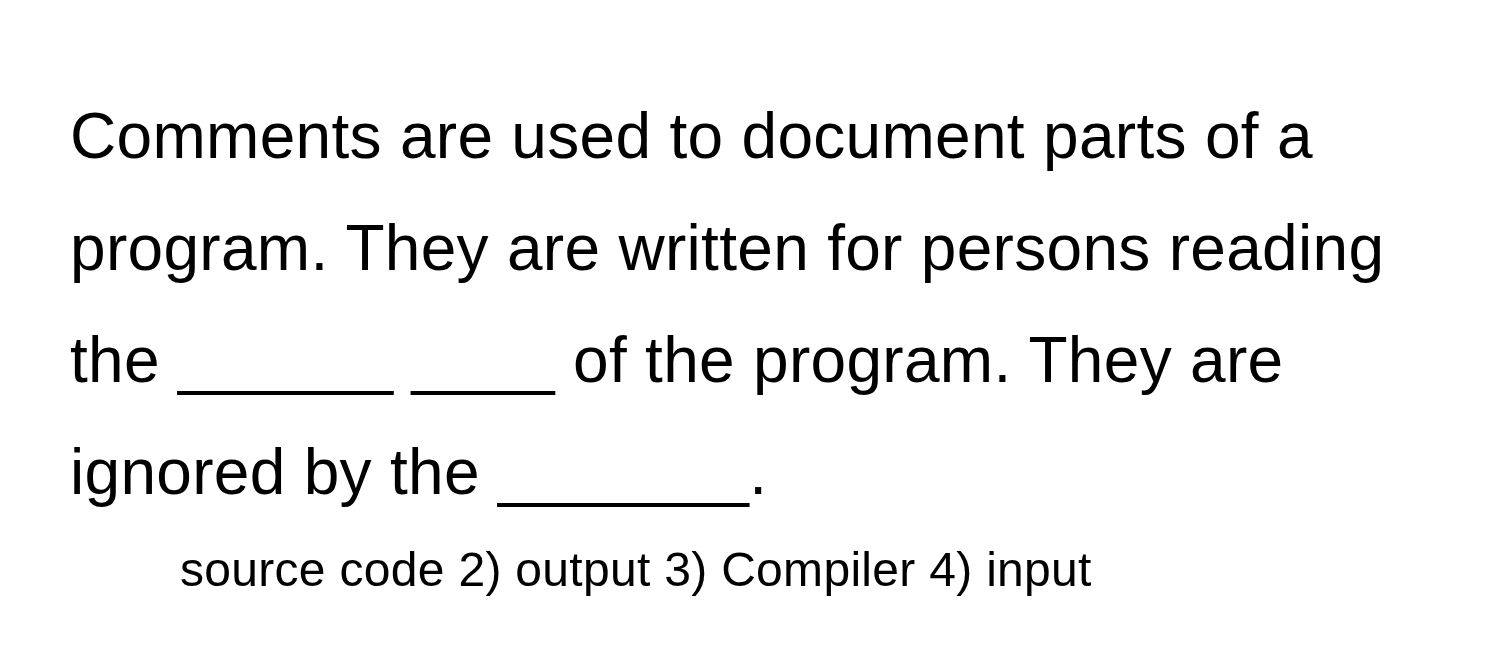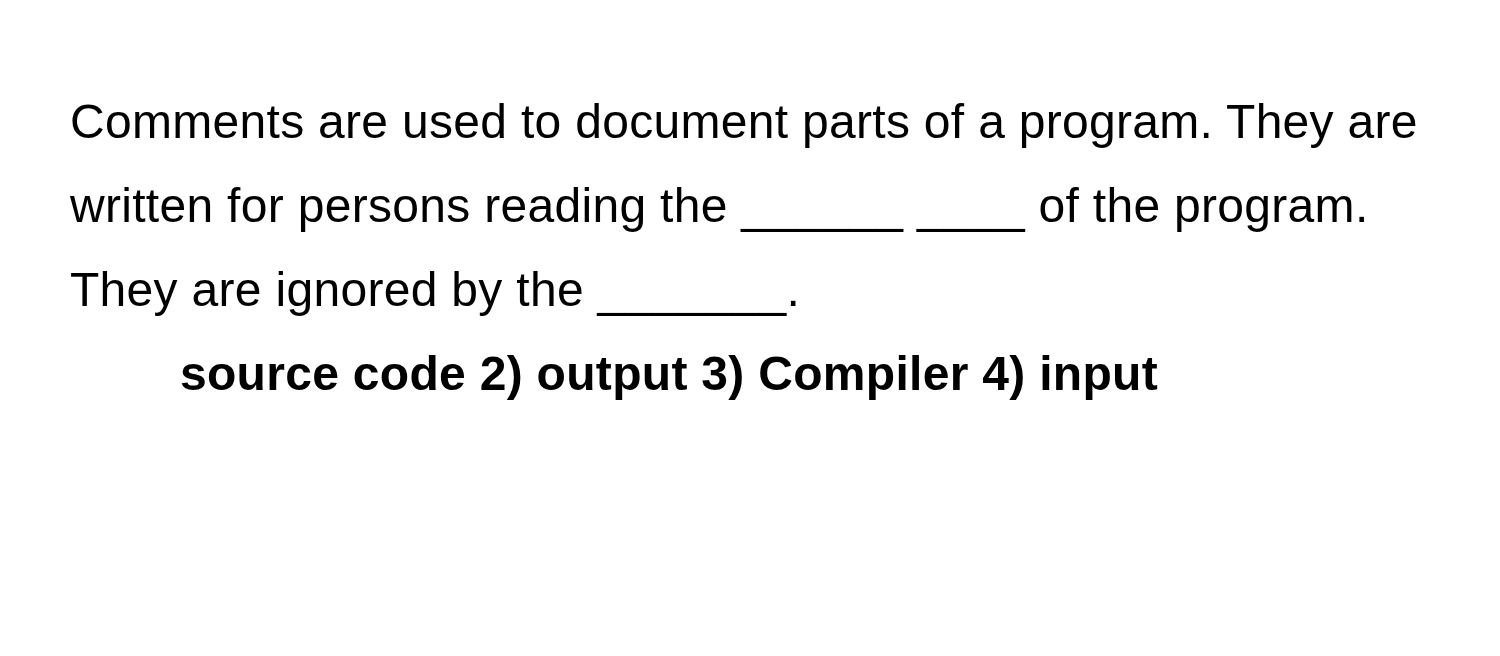--- a/index.html
+++ b/index.html
@@ -9,29 +9,29 @@
     }
     body {
       width: 1500px;
       height: 656px;
       background: #ffffff;
       font-family: -apple-system, BlinkMacSystemFont, "Segoe UI", Helvetica, Arial, sans-serif;
       color: #000000;
       padding: 80px 70px 40px 70px;
     }
     .question-text {
-      font-size: 48px;
+      font-size: 64px;
       line-height: 1.75;
       font-weight: 400;
       letter-spacing: 0.3px;
     }
     .options-line {
       font-size: 48px;
       line-height: 1.75;
-      font-weight: 700;
+      font-weight: 400;
       letter-spacing: 0.3px;
       padding-left: 110px;
     }
   </style>
 </head>
 <body>
 
 <div class="question-text">Comments are used to document parts of a program. They are written for persons reading the ______ ____ of the program. They are ignored by the _______.</div>
 
 <div class="options-line">source code 2) output 3) Compiler 4) input</div>

